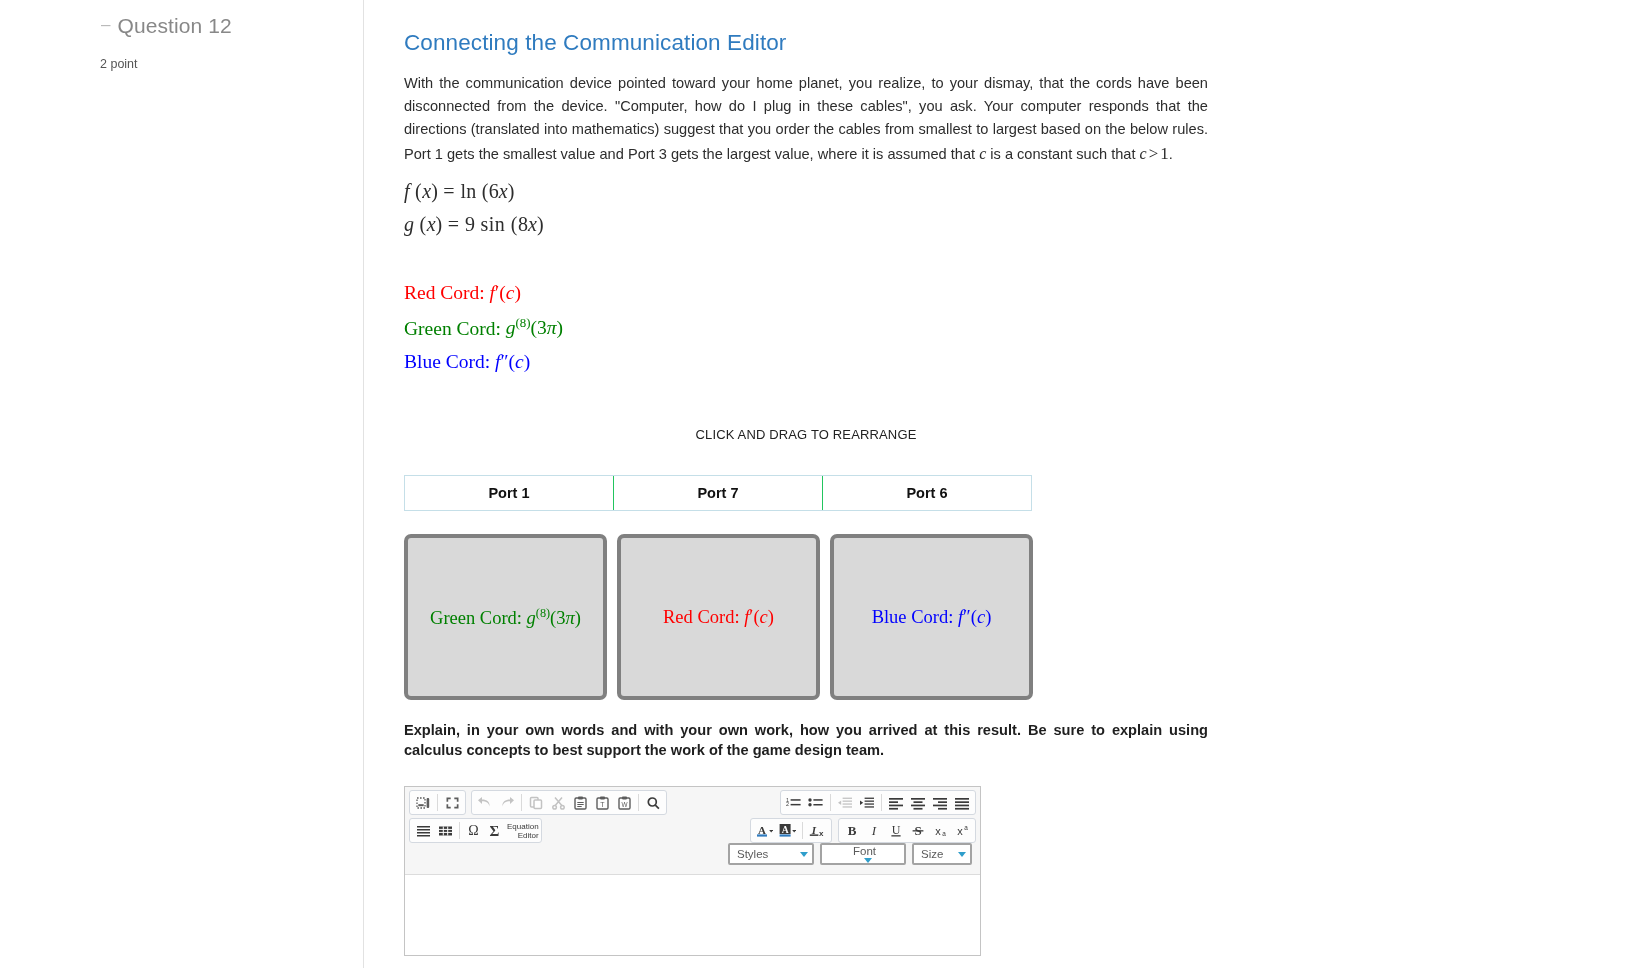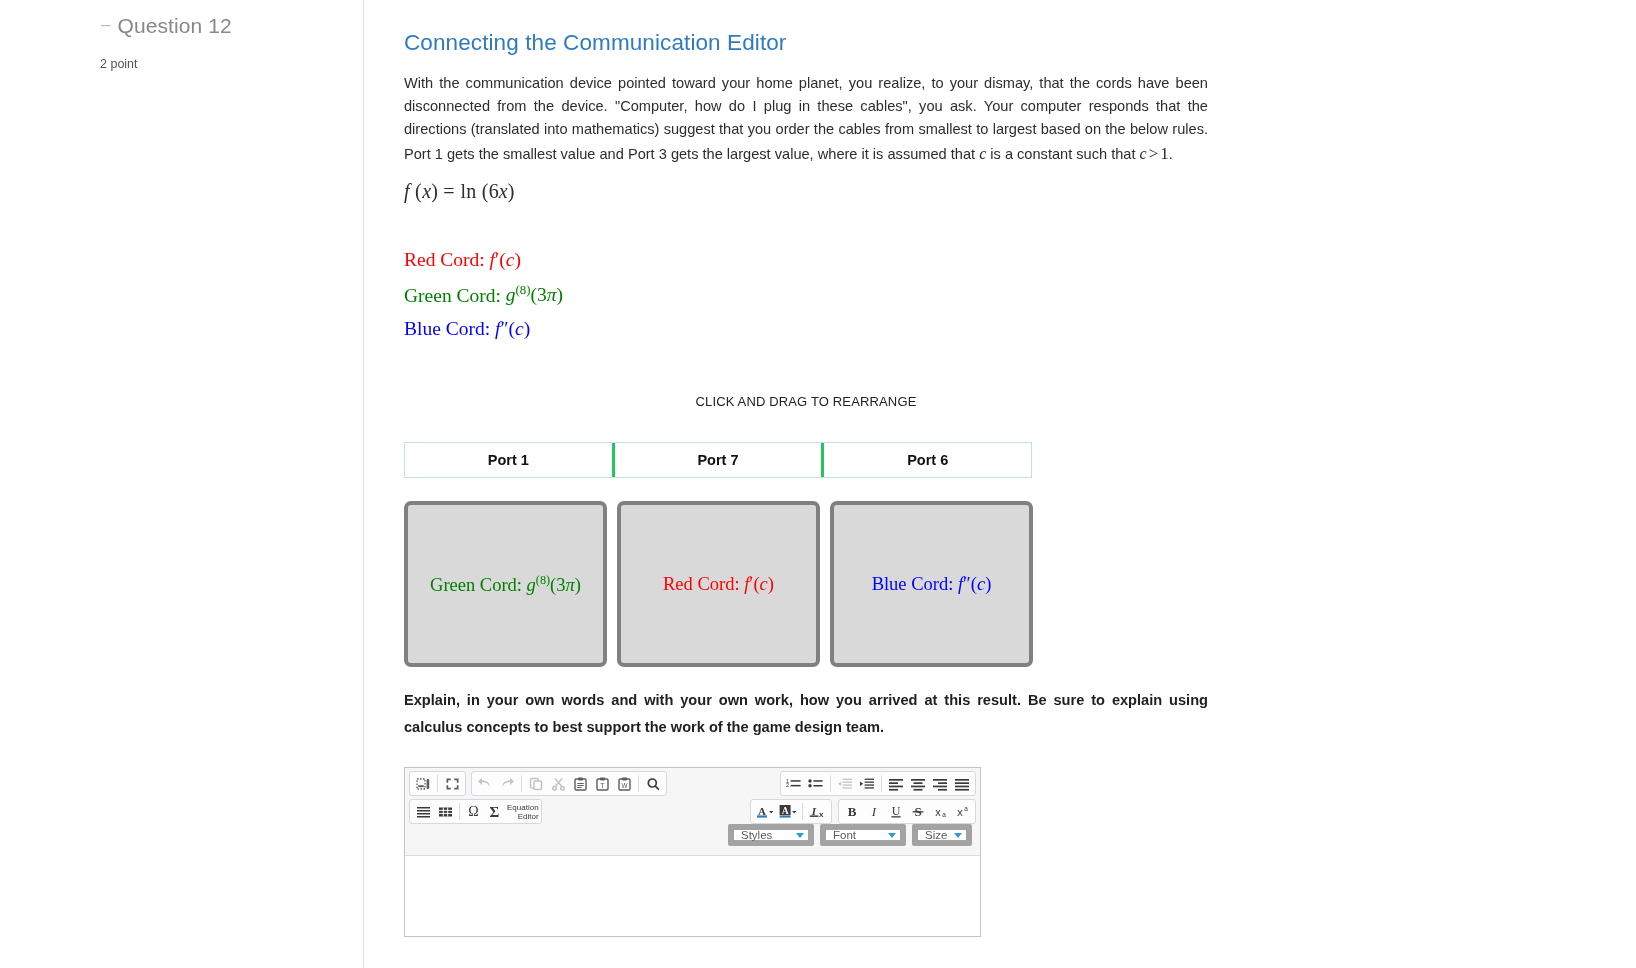--- a/index.html
+++ b/index.html
@@ -83,40 +83,40 @@
 
   
   .ports {
     display: flex; width: 628px; margin-top: 33px;
     border: 1px solid #c5dfe8; background: #fff;
   }
   .port-cell {
     flex: 1 1 0; height: 34px;
     display: flex; align-items: center; justify-content: center;
     font-size: 14.5px; font-weight: bold; color: #111;
-    border-right: 3px solid #22c55e;
+    border-right: 1px solid #22c55e;
   }
   .port-cell:last-child { border-right: none; }
 
   
   .cards { display: flex; gap: 10px; margin-top: 23px; }
   .card {
     width: 203px; height: 166px;
     background: #d9d9d9;
     border: 4px solid #808080;
     border-radius: 7px;
     display: flex; align-items: center; justify-content: center;
     cursor: move;
   }
   .card .cord-line { margin: 0; font-size: 18.5px; }
 
   
   .instructions {
     width: 804px; margin-top: 20px;
-    font-size: 14.6px; line-height: 27px;
+    font-size: 14.6px; line-height: 20px;
     font-weight: bold; color: #1f1f1f; text-align: justify;
   }
 
   
   .editor {
     width: 577px; margin-top: 26px;
     border: 1px solid #c4c4c4; background: #fff;
   }
   .tb-top {
     background: #f6f6f6; border-bottom: 1px solid #dcdcdc;
@@ -138,26 +138,26 @@
   }
   .btn.wide { width: auto; padding: 0 3px; }
   .sep { width: 1px; height: 17px; background: #dadada; margin: 0 3px; }
   .eqlabel {
     font-size: 8px; line-height: 9px; color: #3a3a3a;
     text-align: right; padding-left: 2px; max-width: 40px;
   }
   .tb-bottom { display: flex; justify-content: flex-end; padding: 0 4px 5px 4px; background:#f6f6f6; }
   .combo {
     display: flex; align-items: center; justify-content: space-between;
-    height: 22px; border: 6px solid #a3a3a3; background: #fff;
+    height: 22px; border: 2px solid #a3a3a3; background: #fff;
     border-radius: 2px; margin-left: 6px; padding: 0 4px 0 7px;
     font-size: 11.5px; color: #5b5b5b; cursor: pointer;
   }
   .combo.styles { width: 86px; }
-  .combo.font   { width: 86px; }
+  .combo.font   { width: 86px; flex-direction: column; }
   .combo.size   { width: 60px; }
   .caret {
     width: 0; height: 0; margin-left: 6px;
     border-left: 4px solid transparent; border-right: 4px solid transparent;
     border-top: 5px solid #2f9ecb;
   }
   .edit-area { height: 80px; background: #fff; }
 
   svg { display: block; }
   .ico { stroke: #5c5c5c; fill: none; stroke-width: 1.3; }
@@ -179,20 +179,21 @@
     <div class="q-points">2 point</div>
   </div>
 
   <div class="main">
 
     <h1 class="section-title">Connecting the Communication Editor</h1>
 
     <p class="body-text"><span>With the communication device pointed toward your home planet, you realize, to your dismay, that the cords have been disconnected from the device. "Computer, how do I plug in these cables", you ask. Your computer responds that the directions (translated into mathematics) suggest that you order the cables from smallest to largest based on the below rules. Port 1 gets the smallest value and Port 3 gets the largest value, where it is assumed that </span><span class="mi">c</span><span> is a constant such that </span><span class="mi">c</span><span class="mo">&gt;</span><span class="mn">1</span><span>.</span></p>
 
     <div class="eq first"><span class="it">f</span><span class="thin"> (</span><span class="it">x</span>)<span class="thin"> = </span><span class="rm">ln</span><span class="thin"> (</span>6<span class="it">x</span>)</div>
+    <div class="eq"><span class="it">g</span><span class="thin"> (</span><span class="it">x</span>)<span class="thin"> = </span>9<span class="rm thin"> sin</span><span class="thin"> (</span>8<span class="it">x</span>)</div>
 
     <div class="cord-wrap">
       <div class="cord-line cord-red">
         <span>Red Cord:</span>
         <span> <span class="it">f</span>′(<span class="it">c</span>)</span>
       </div>
       <div class="cord-line cord-green">
         <span>Green Cord:</span>
         <span> <span class="it">g</span><span class="sup">(8)</span>(3<span class="it">π</span>)</span>
       </div>

